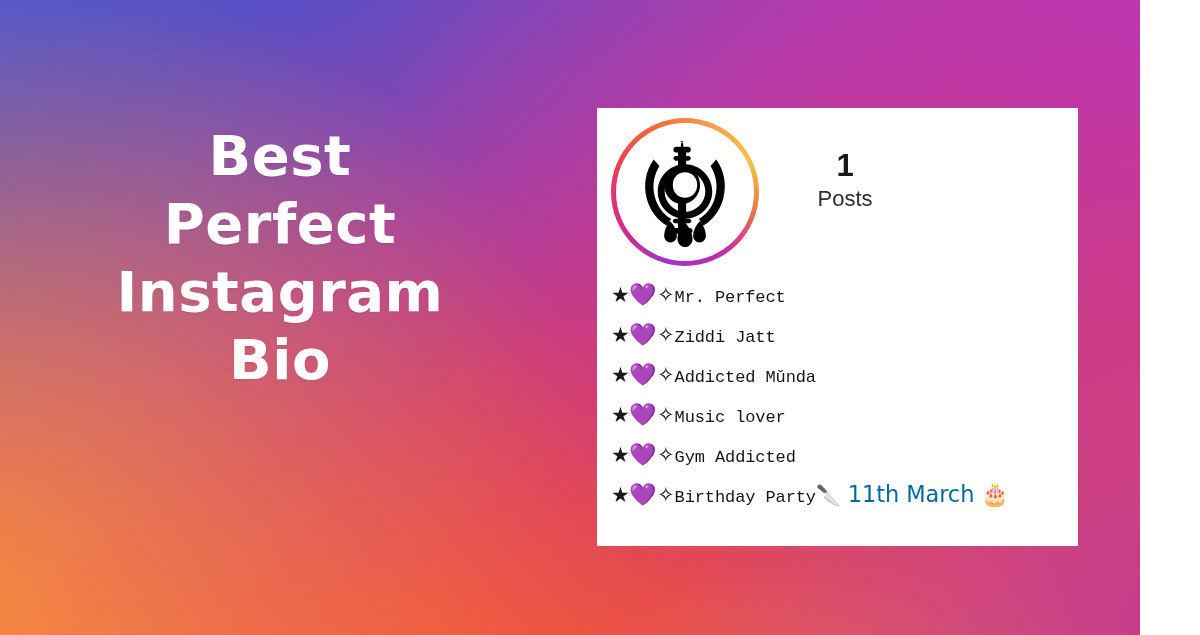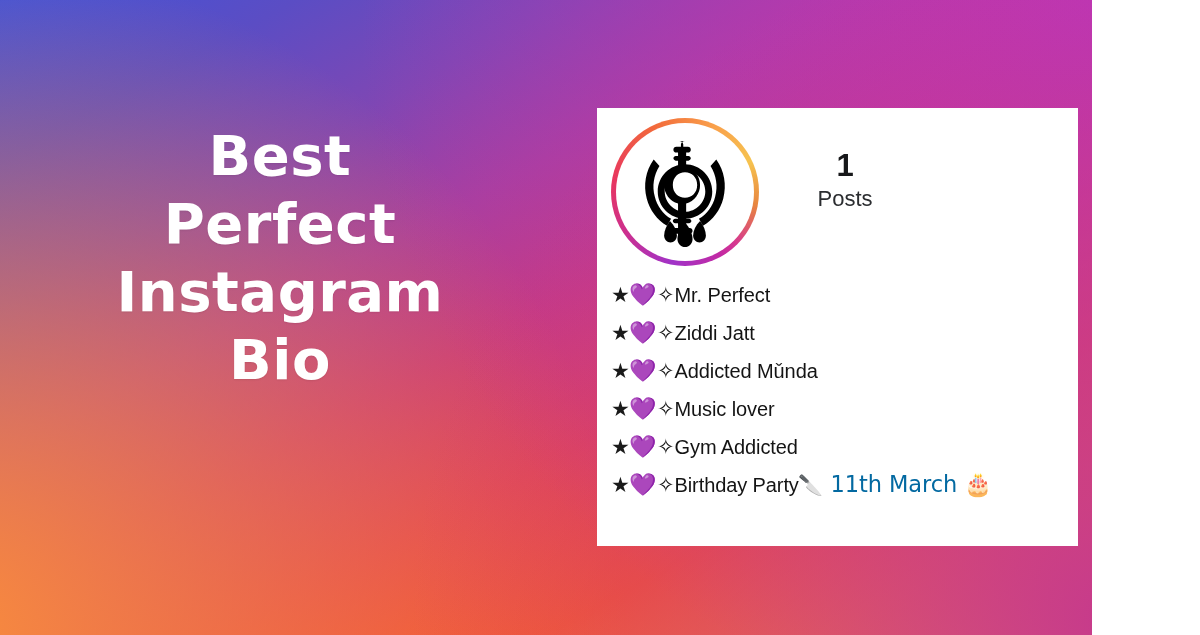--- a/index.html
+++ b/index.html
@@ -26,20 +26,21 @@
       linear-gradient(152deg,
         #4353d8 0%,
         #5b4dc4 13%,
         #7e47b4 25%,
         #a83f9e 37%,
         #c73b7e 49%,
         #e04358 62%,
         #f4552f 76%,
         #f97a33 88%,
         #f79446 100%);
+    padding-left: 48px;
   }
 
   
   #headline {
     position: absolute;
     left: 0;
     top: 122px;
     width: 560px;
     text-align: center;
     color: #ffffff;
@@ -162,22 +163,22 @@
     font-family: "DejaVu Sans", sans-serif;
     font-size: 22px;
     color: #9b45c9;
   }
   .bio-diamond {
     font-family: "DejaVu Sans", sans-serif;
     font-size: 21px;
     color: #101010;
   }
   .bio-text {
-    font-family: Liberation Sans, sans-serif;
-    font-size: 20px;
+    font-family: Liberation Mono, monospace;
+    font-size: 17px;
     color: #141414;
   }
   .bio-suffix {
     font-family: "DejaVu Sans", sans-serif;
     font-size: 20px;
   }
   .bio-tail {
     font-family: "DejaVu Sans", "Liberation Sans", sans-serif;
     font-size: 22.5px;
     color: #0369a1;

